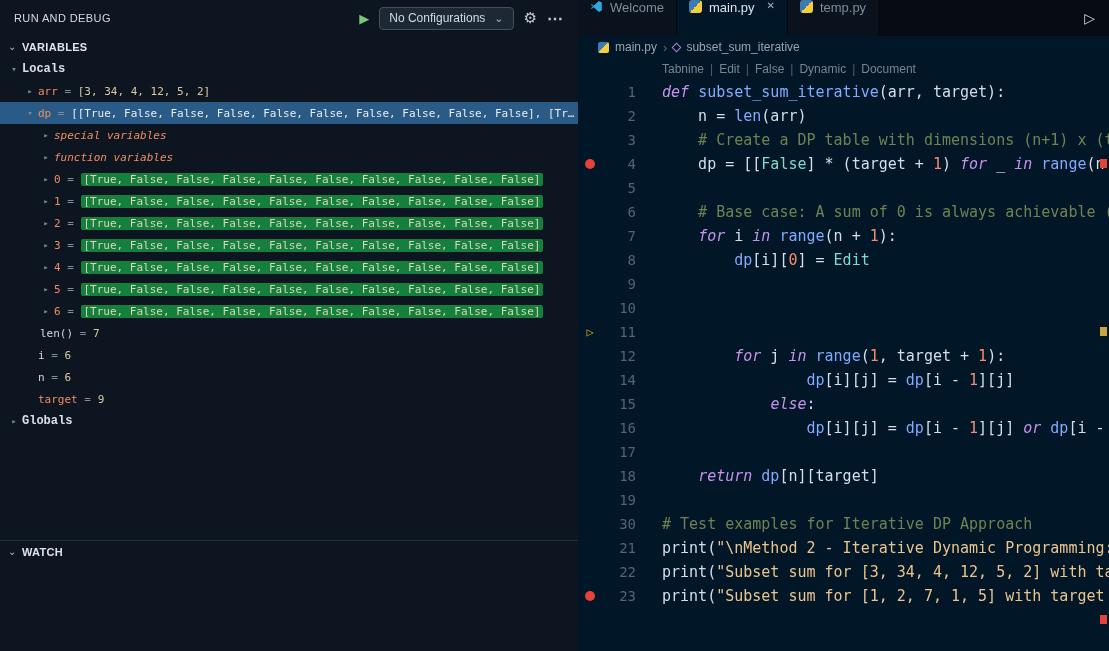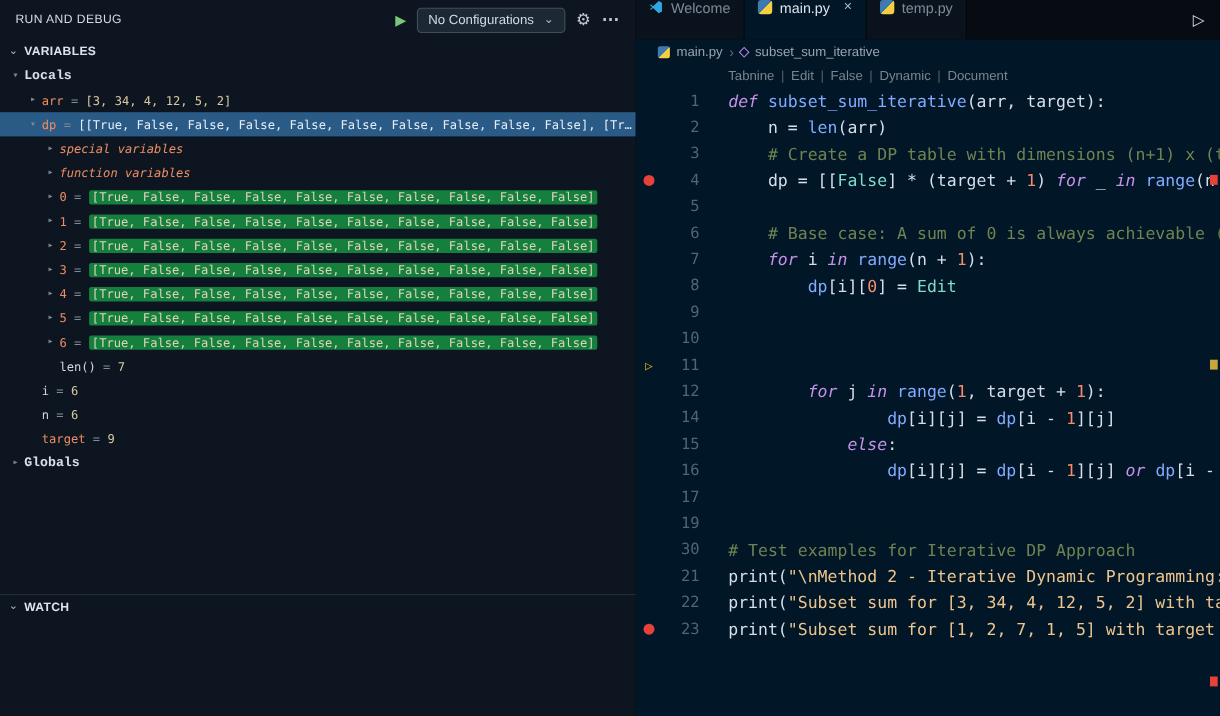--- a/index.html
+++ b/index.html
@@ -108,21 +108,21 @@
           <div class="var-row selected" style="padding-left: 22px;"><span class="twisty">▾</span><span class="vname var">dp</span><span class="veq"> = </span><span class="vvalue">[[True, False, False, False, False, False, False, False, False, False], [Tr…</span></div>
           <div class="var-row" style="padding-left: 38px;"><span class="twisty">▸</span><span class="vname special">special variables</span></div>
           <div class="var-row" style="padding-left: 38px;"><span class="twisty">▸</span><span class="vname special">function variables</span></div>
           <div class="var-row" style="padding-left: 38px;"><span class="twisty">▸</span><span class="vname var">0</span><span class="veq"> = </span><span class="vvalue vhl">[True, False, False, False, False, False, False, False, False, False]</span></div>
           <div class="var-row" style="padding-left: 38px;"><span class="twisty">▸</span><span class="vname var">1</span><span class="veq"> = </span><span class="vvalue vhl">[True, False, False, False, False, False, False, False, False, False]</span></div>
           <div class="var-row" style="padding-left: 38px;"><span class="twisty">▸</span><span class="vname var">2</span><span class="veq"> = </span><span class="vvalue vhl">[True, False, False, False, False, False, False, False, False, False]</span></div>
           <div class="var-row" style="padding-left: 38px;"><span class="twisty">▸</span><span class="vname var">3</span><span class="veq"> = </span><span class="vvalue vhl">[True, False, False, False, False, False, False, False, False, False]</span></div>
           <div class="var-row" style="padding-left: 38px;"><span class="twisty">▸</span><span class="vname var">4</span><span class="veq"> = </span><span class="vvalue vhl">[True, False, False, False, False, False, False, False, False, False]</span></div>
           <div class="var-row" style="padding-left: 38px;"><span class="twisty">▸</span><span class="vname var">5</span><span class="veq"> = </span><span class="vvalue vhl">[True, False, False, False, False, False, False, False, False, False]</span></div>
           <div class="var-row" style="padding-left: 38px;"><span class="twisty">▸</span><span class="vname var">6</span><span class="veq"> = </span><span class="vvalue vhl">[True, False, False, False, False, False, False, False, False, False]</span></div>
-          <div class="var-row" style="padding-left: 38px;"><span class="twisty"></span><span class="vname plain">len()</span><span class="veq"> = </span><span class="vvalue">7</span></div>
+          <div class="var-row" style="padding-left: 24px;"><span class="twisty"></span><span class="vname plain">len()</span><span class="veq"> = </span><span class="vvalue">7</span></div>
           <div class="var-row" style="padding-left: 22px;"><span class="twisty"></span><span class="vname plain">i</span><span class="veq"> = </span><span class="vvalue">6</span></div>
           <div class="var-row" style="padding-left: 22px;"><span class="twisty"></span><span class="vname plain">n</span><span class="veq"> = </span><span class="vvalue">6</span></div>
           <div class="var-row" style="padding-left: 22px;"><span class="twisty"></span><span class="vname var">target</span><span class="veq"> = </span><span class="vvalue">9</span></div>
           <div class="var-row scope" style="padding-left: 6px;"><span class="twisty">▸</span><span class="vname scope">Globals</span></div>
         </div>
     </div>
 
     <div class="watchpane">
       <div class="sec-header">
         <span class="sec-chev">⌄</span>
@@ -185,20 +185,21 @@
         <div class="code-line"><div class="gutter"><span class="bp-slot"></span><span class="lnum">7</span></div><div class="code-content"><span class="tk-v">    </span><span class="tk-k">for</span><span class="tk-v"> i </span><span class="tk-k">in</span><span class="tk-v"> </span><span class="tk-f">range</span><span class="tk-v">(n + </span><span class="tk-n">1</span><span class="tk-v">):</span></div></div>
         <div class="code-line"><div class="gutter"><span class="bp-slot"></span><span class="lnum">8</span></div><div class="code-content"><span class="tk-v">        </span><span class="tk-f">dp</span><span class="tk-v">[i][</span><span class="tk-n">0</span><span class="tk-v">] = </span><span class="tk-b">Edit</span></div></div>
         <div class="code-line"><div class="gutter"><span class="bp-slot"></span><span class="lnum">9</span></div><div class="code-content"></div></div>
         <div class="code-line"><div class="gutter"><span class="bp-slot"></span><span class="lnum">10</span></div></div>
         <div class="code-line current"><div class="gutter"><span class="bp-slot"><span class="cur-arrow">▷</span></span><span class="lnum">11</span></div><div class="code-content"><span class="tk-v">    </span><span class="tk-k">for</span><span class="tk-v"> i </span><span class="tk-k">in</span><span class="tk-v"> </span><span class="tk-f">range</span><span class="tk-v">(</span><span class="tk-n">1</span><span class="tk-v">, n + </span><span class="tk-n">1</span><span class="tk-v">):</span></div></div>
         <div class="code-line"><div class="gutter"><span class="bp-slot"></span><span class="lnum">12</span></div><div class="code-content"><span class="tk-v">        </span><span class="tk-k">for</span><span class="tk-v"> j </span><span class="tk-k">in</span><span class="tk-v"> </span><span class="tk-f">range</span><span class="tk-v">(</span><span class="tk-n">1</span><span class="tk-v">, target + </span><span class="tk-n">1</span><span class="tk-v">):</span></div></div>
         <div class="code-line"><div class="gutter"><span class="bp-slot"></span><span class="lnum">14</span></div><div class="code-content"><span class="tk-v">                </span><span class="tk-f">dp</span><span class="tk-v">[i][j] = </span><span class="tk-f">dp</span><span class="tk-v">[i - </span><span class="tk-n">1</span><span class="tk-v">][j]</span></div></div>
         <div class="code-line"><div class="gutter"><span class="bp-slot"></span><span class="lnum">15</span></div><div class="code-content"><span class="tk-v">            </span><span class="tk-k">else</span><span class="tk-v">:</span></div></div>
         <div class="code-line"><div class="gutter"><span class="bp-slot"></span><span class="lnum">16</span></div><div class="code-content"><span class="tk-v">                </span><span class="tk-f">dp</span><span class="tk-v">[i][j] = </span><span class="tk-f">dp</span><span class="tk-v">[i - </span><span class="tk-n">1</span><span class="tk-v">][j] </span><span class="tk-k">or</span><span class="tk-v"> </span><span class="tk-f">dp</span><span class="tk-v">[i - </span></div></div>
         <div class="code-line"><div class="gutter"><span class="bp-slot"></span><span class="lnum">17</span></div><div class="code-content"></div></div>
+        <div class="code-line"><div class="gutter"><span class="bp-slot"></span><span class="lnum">18</span></div><div class="code-content"><span class="tk-v">    </span><span class="tk-k">return</span><span class="tk-v"> </span><span class="tk-f">dp</span><span class="tk-v">[n][target]</span></div></div>
         <div class="code-line"><div class="gutter"><span class="bp-slot"></span><span class="lnum">19</span></div><div class="code-content"></div></div>
         <div class="code-line"><div class="gutter"><span class="bp-slot"></span><span class="lnum">30</span></div><div class="code-content"><span class="tk-c"># Test examples for Iterative DP Approach</span></div></div>
         <div class="code-line"><div class="gutter"><span class="bp-slot"></span><span class="lnum">21</span></div><div class="code-content"><span class="tk-v">print</span><span class="tk-v">(</span><span class="tk-s">"\nMethod 2 - Iterative Dynamic Programming:"</span></div></div>
         <div class="code-line"><div class="gutter"><span class="bp-slot"></span><span class="lnum">22</span></div><div class="code-content"><span class="tk-v">print</span><span class="tk-v">(</span><span class="tk-s">"Subset sum for [3, 34, 4, 12, 5, 2] with target 9:"</span></div></div>
         <div class="code-line"><div class="gutter"><span class="bp-slot"><span class="bp-dot"></span></span><span class="lnum">23</span></div><div class="code-content"><span class="tk-v">print</span><span class="tk-v">(</span><span class="tk-s">"Subset sum for [1, 2, 7, 1, 5] with target 10:"</span></div></div>
         <span class="ruler-mark" style="top: 79px; background: rgb(232, 65, 58);"></span>
         <span class="ruler-mark" style="top: 535px; background: rgb(232, 65, 58);"></span>
         <span class="ruler-mark" style="top: 247px; background: rgb(199, 167, 61);"></span>
       </div>
   </main>

